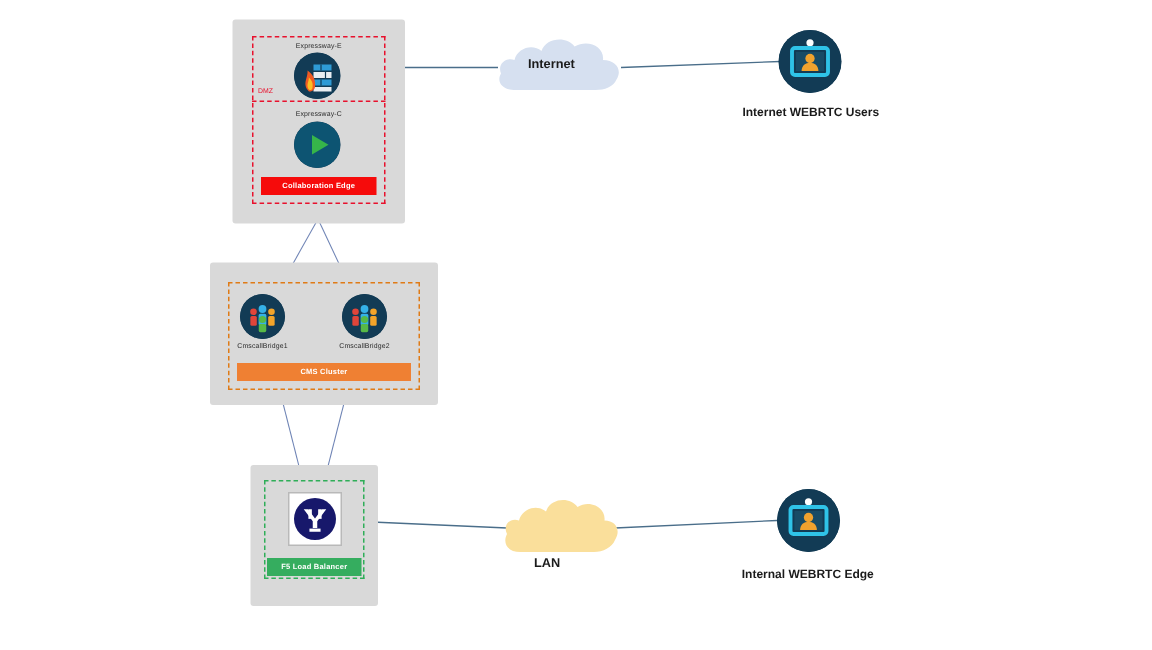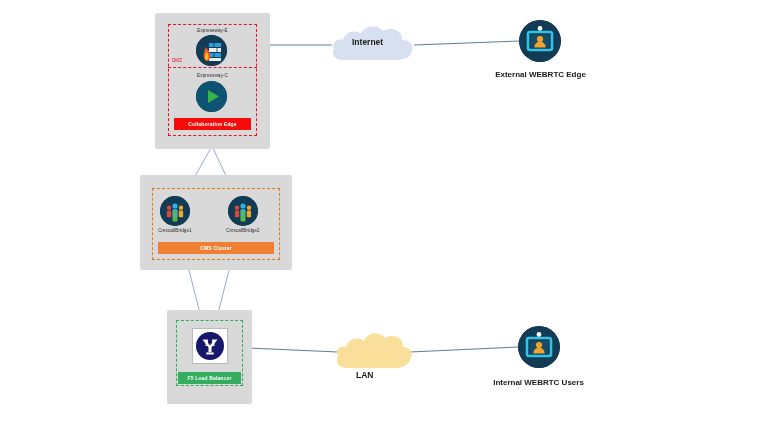--- a/index.html
+++ b/index.html
@@ -263,27 +263,27 @@
   <div class="circ-icon" style="left:519px; top:20px; width:42px; height:42px;">
     <svg width="42" height="42" viewBox="0 0 42 42" xmlns="http://www.w3.org/2000/svg">
       <circle cx="21" cy="21" r="21" fill="#123b55"></circle>
       <circle cx="21" cy="8.5" r="2.4" fill="#ffffff"></circle>
       <rect x="9" y="12" width="24" height="18" rx="2" fill="none" stroke="#2fc3e8" stroke-width="2.6"></rect>
       <rect x="11.6" y="14.6" width="18.8" height="12.8" fill="#184b66"></rect>
       <circle cx="21" cy="19" r="3.1" fill="#f0a22e"></circle>
       <path d="M15.4 27.4 C15.4 23.6 18 21.8 21 21.8 C24 21.8 26.6 23.6 26.6 27.4 Z" fill="#f0a22e"></path>
     </svg>
   </div>
-  <div class="user-caption" style="left:468px; top:70px; width:145px;">External WEBRTC Edge</div>
+  <div class="user-caption" style="left:468px; top:70px; width:145px;">Internet WEBRTC Users</div>
 
   <div class="circ-icon" style="left:518px; top:326px; width:42px; height:42px;">
     <svg width="42" height="42" viewBox="0 0 42 42" xmlns="http://www.w3.org/2000/svg">
       <circle cx="21" cy="21" r="21" fill="#123b55"></circle>
       <circle cx="21" cy="8.5" r="2.4" fill="#ffffff"></circle>
       <rect x="9" y="12" width="24" height="18" rx="2" fill="none" stroke="#2fc3e8" stroke-width="2.6"></rect>
       <rect x="11.6" y="14.6" width="18.8" height="12.8" fill="#184b66"></rect>
       <circle cx="21" cy="19" r="3.1" fill="#f0a22e"></circle>
       <path d="M15.4 27.4 C15.4 23.6 18 21.8 21 21.8 C24 21.8 26.6 23.6 26.6 27.4 Z" fill="#f0a22e"></path>
     </svg>
   </div>
-  <div class="user-caption" style="left:466px; top:378px; width:145px;">Internal WEBRTC Users</div>
+  <div class="user-caption" style="left:466px; top:378px; width:145px;">Internal WEBRTC Edge</div>
 
 </div>
 
 </body></html>

